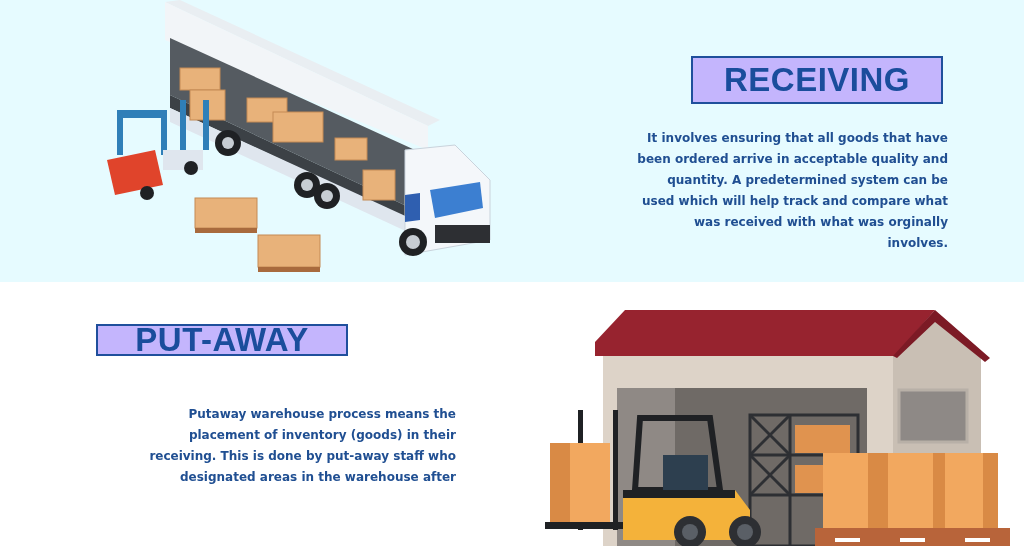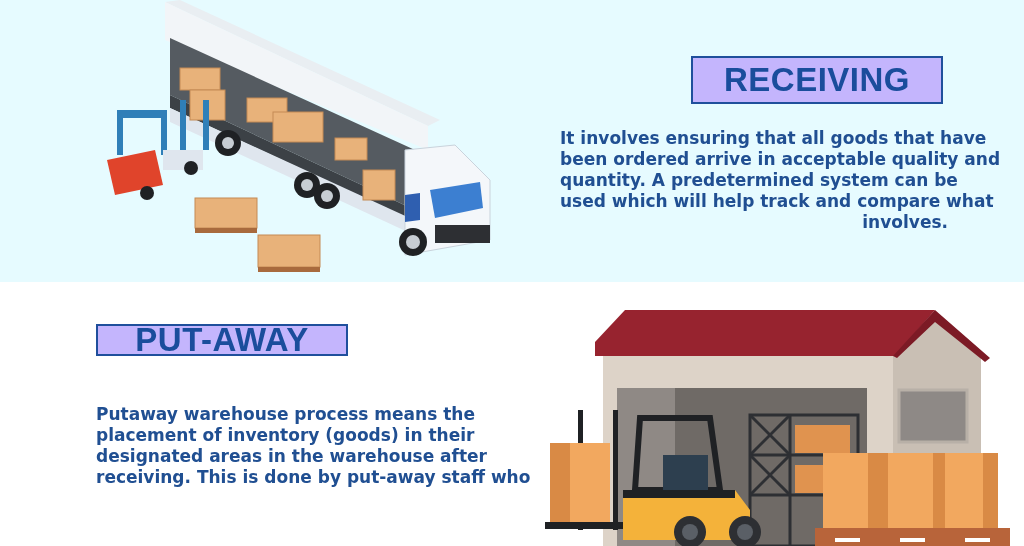--- a/index.html
+++ b/index.html
@@ -9,21 +9,21 @@
   .bottom-band { position: absolute; left: 0; top: 282px; width: 1024px; height: 264px; background: #ffffff; }
   .title-box {
     position: absolute; border: 2px solid #1f4f9c; background: #c4b5fd;
     display: flex; align-items: center; justify-content: center;
     color: #1a4d9c; font-family: "Liberation Sans", sans-serif; font-weight: bold;
     font-size: 33px; letter-spacing: 0.5px;
   }
   .title-receiving { left: 691px; top: 56px; width: 252px; height: 48px; }
   .title-putaway { left: 96px; top: 324px; width: 252px; height: 32px; }
   .para {
-    position: absolute; color: #204f92; font-weight: bold; font-size: 17px; line-height: 21px;
+    position: absolute; color: #204f92; font-weight: bold; font-size: 12px; line-height: 21px;
     font-family: "DejaVu Sans", sans-serif;
   }
   .para-receiving { left: 560px; top: 128px; width: 388px; text-align: right; }
   .para-putaway { left: 96px; top: 404px; width: 360px; text-align: right; }
   .para span { display: block; white-space: nowrap; }
   svg { position: absolute; }
 </style>
 </head>
 <body>
 
@@ -85,30 +85,31 @@
   <rect x="163" y="267" width="62" height="5" fill="#a86a3d"></rect>
 </svg>
 
 <div class="title-box title-receiving">RECEIVING</div>
 
 <div class="para para-receiving">
   <span>It involves ensuring that all goods that have</span>
   <span>been ordered arrive in acceptable quality and</span>
   <span>quantity. A predetermined system can be</span>
   <span>used which will help track and compare what</span>
+  <span>was received with what was orginally</span>
   <span>involves.</span>
 </div>
 
 <div class="title-box title-putaway">PUT-AWAY</div>
 
 <div class="para para-putaway">
   <span>Putaway warehouse process means the</span>
   <span>placement of inventory (goods) in their</span>
+  <span>receiving. This is done by put-away staff who</span>
   <span>designated areas in the warehouse after</span>
-  <span>receiving. This is done by put-away staff who</span>
 </div>
 
 <svg style="left:545px;top:300px;" width="479" height="246" viewBox="0 0 479 246">
 
   <rect x="58" y="52" width="290" height="194" fill="#ddd3c8"></rect>
   <polygon points="348,52 390,20 436,52 436,246 348,246" fill="#c9bfb4"></polygon>
 
   <polygon points="50,42 80,10 390,10 350,56 50,56" fill="#97232f"></polygon>
   <polygon points="390,10 445,58 440,62 390,22 352,58 348,56" fill="#7c1a25"></polygon>
 

